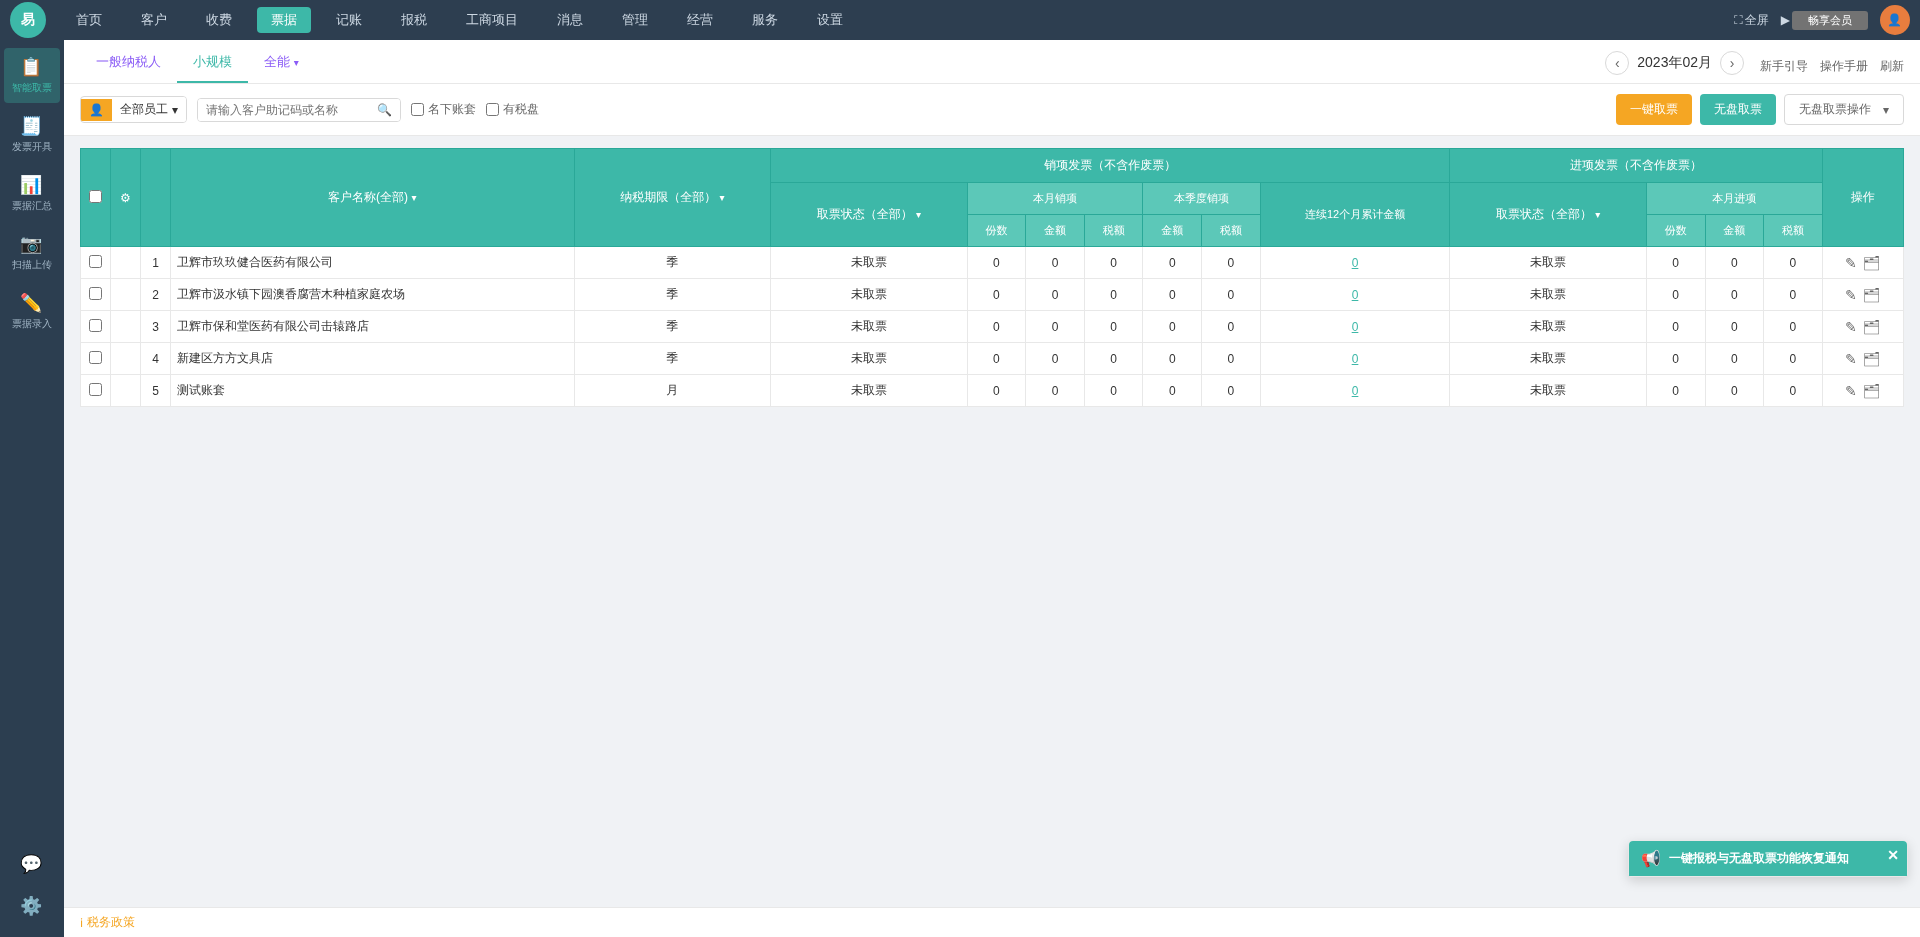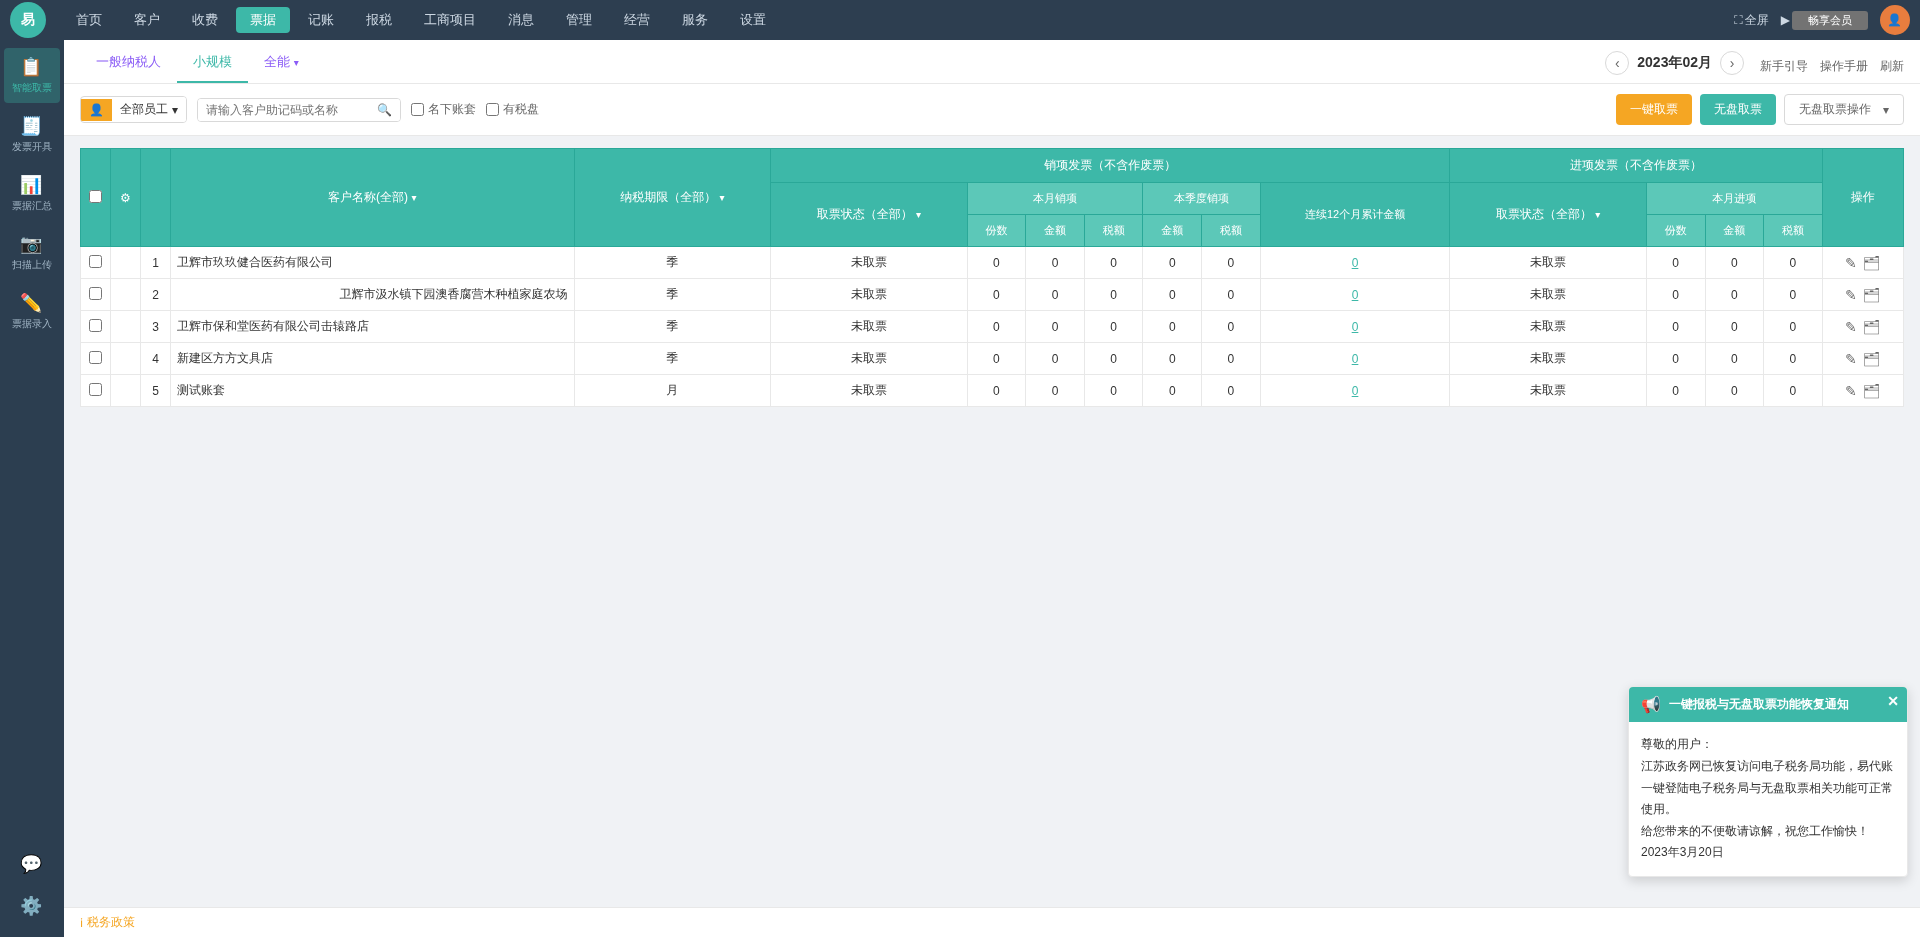--- a/index.html
+++ b/index.html
@@ -16,21 +16,21 @@
     }
     .top-nav .logo {
       width: 36px; height: 36px;
       background: #3db8a8;
       border-radius: 50%;
       display: flex; align-items: center; justify-content: center;
       font-size: 14px; font-weight: bold; color: white;
       margin-right: 16px; flex-shrink: 0;
     }
     .top-nav .nav-items {
-      display: flex; align-items: center; flex: 1; gap: 4px;
+      display: flex; align-items: center; flex: 1; gap: 11px;
     }
     .top-nav .nav-item {
       padding: 4px 14px;
       cursor: pointer;
       color: #cdd8e3;
       border-radius: 4px;
       font-size: 13px;
       white-space: nowrap;
     }
     .top-nav .nav-item.active {
@@ -124,21 +124,21 @@
     .date-nav .nav-arrow {
       width: 24px; height: 24px;
       border: 1px solid #d9d9d9;
       border-radius: 50%;
       display: flex; align-items: center; justify-content: center;
       cursor: pointer; background: white;
       color: #666; font-size: 14px;
     }
     .date-nav .date-text {
       font-size: 14px;
-      font-weight: 700;
+      font-weight: 400;
       color: #333;
     }
     .sub-tabs-right {
       margin-left: 16px;
       display: flex; align-items: center; gap: 12px;
       font-size: 12px;
       padding-bottom: 8px;
     }
     .sub-tabs-right span { cursor: pointer; color: #666; white-space: nowrap; }
 
@@ -519,21 +519,21 @@
         <div class="action-icons">
           <span class="action-icon">✎</span>
           <span class="action-icon">🗂</span>
         </div>
       </td>
     </tr>
             <tr>
       <td class="cb-col"><input type="checkbox" style=""></td>
       <td></td>
       <td>2</td>
-      <td class="col-name" style="text-align:right;">卫辉市汲水镇下园澳香腐营木种植家庭农场</td>
+      <td class="col-name" style="text-align:left;">卫辉市汲水镇下园澳香腐营木种植家庭农场</td>
       <td>季</td>
       <td>未取票</td>
       <td>0</td>
       <td>0</td>
       <td>0</td>
       <td>0</td>
       <td>0</td>
       <td><span class="underline-link">0</span></td>
       <td>未取票</td>
       <td>0</td>
@@ -628,14 +628,13 @@
     </div>
   </div>
 </div>
 
 <div class="notification-popup">
   <div class="notif-header">
     <span class="notif-icon">📢</span>
     <span>一键报税与无盘取票功能恢复通知</span>
     <span class="notif-close">✕</span>
   </div>
-  <div class="notif-body" id="notif-body-text">尊敬的用户：<br>江苏政务网已恢复访问电子税务局功能，易代账一键登陆电子税务局与无盘取票相关功能可正常使用。<br>给您带来的不便敬请谅解，祝您工作愉快！<br>2023年3月20日</div>
 </div>
 
 </body></html>

